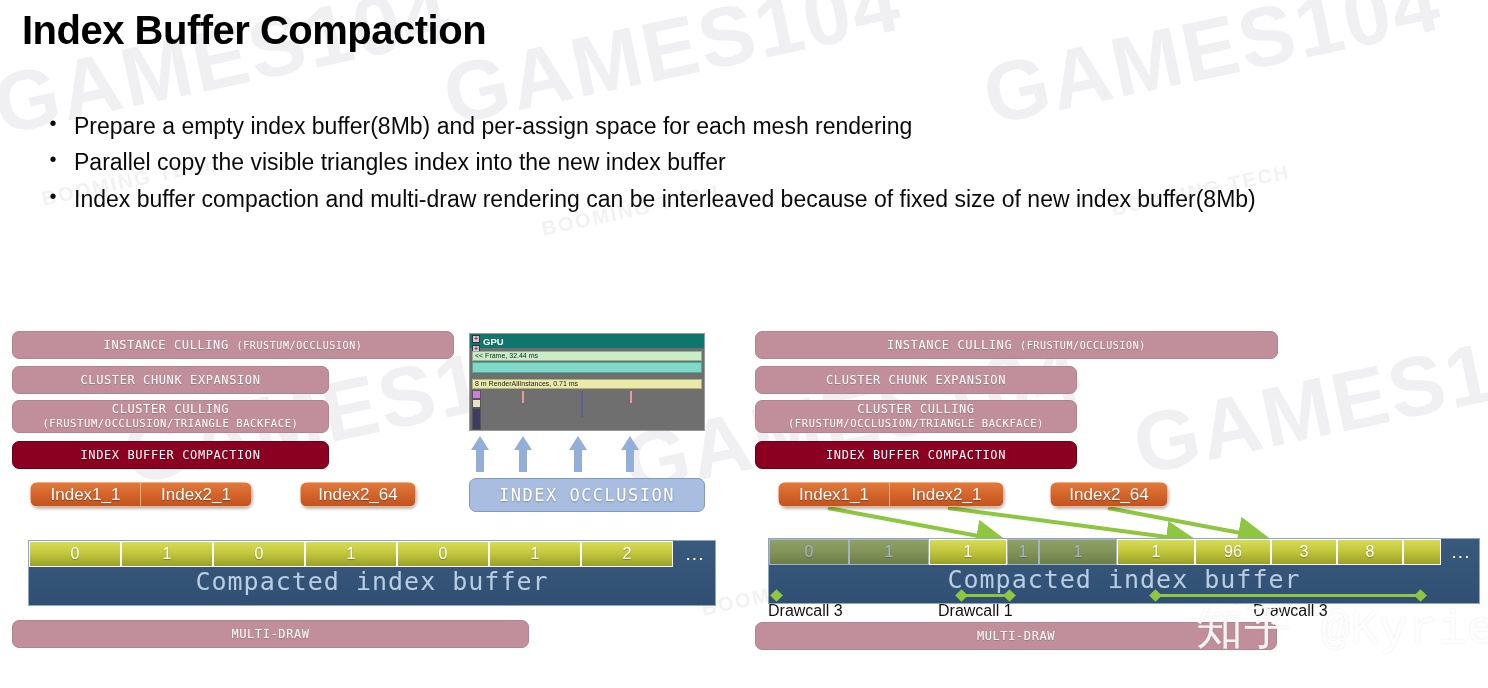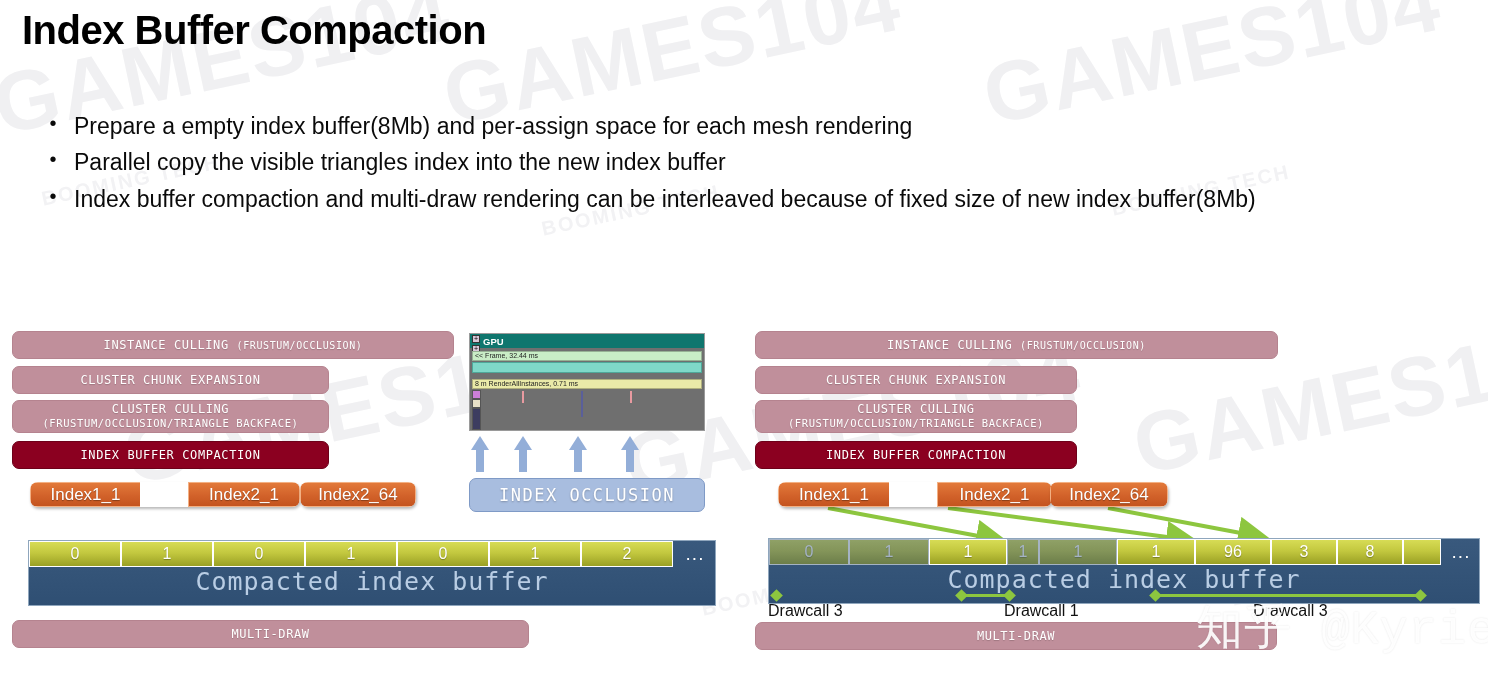--- a/index.html
+++ b/index.html
@@ -72,21 +72,20 @@
   }
   .stage.small-caps-line2 { font-size: 10.5px; }
   .stage.highlight { background: #8b0020; border-color: #6d0019; }
 
   
   .chip-group {
     display: flex;
     border-radius: 8px;
     overflow: hidden;
     box-shadow: 1px 2px 3px rgba(0,0,0,.28);
-    gap: 48px;
   }
   .chip {
     background: linear-gradient(180deg, #e2793a 0%, #d2622a 55%, #c4541f 100%);
     color: #ffffff;
     font-size: 17px;
     font-family: "Liberation Sans", sans-serif;
     display: flex; align-items: center; justify-content: center;
     border: 1px solid #f3b083;
     border-right-width: 0;
     text-shadow: 0 1px 1px rgba(0,0,0,.35);
@@ -421,21 +420,21 @@
   <div style="position:absolute; left:0; top:0; z-index:4;">
     <div class="dc-diamond" style="left:772px; top:591px;"></div>
     <div class="dc-line" style="left:961px; top:594px; width:48px;"></div>
     <div class="dc-diamond" style="left:957px; top:591px;"></div>
     <div class="dc-diamond" style="left:1005px; top:591px;"></div>
     <div class="dc-line" style="left:1155px; top:594px; width:265px;"></div>
     <div class="dc-diamond" style="left:1151px; top:591px;"></div>
     <div class="dc-diamond" style="left:1416px; top:591px;"></div>
 
     <div class="dc-label" style="left:768px; top:602px;">Drawcall 3</div>
-    <div class="dc-label" style="left:1004px; top:602px;">Drawcall 1</div>
+    <div class="dc-label" style="left:938px; top:602px;">Drawcall 1</div>
     <div class="dc-label" style="left:1253px; top:602px;">Drawcall 3</div>
   </div>
 
   <div class="stage" style="left:755px; top:622px; width:522px; height:28px; position:absolute;">
     <div>MULTI-DRAW</div>
   </div>
 </div>
 
 <div class="zhihu-wm" style="left:1196px; top:596px;">知乎 @Kyrie</div>
 

